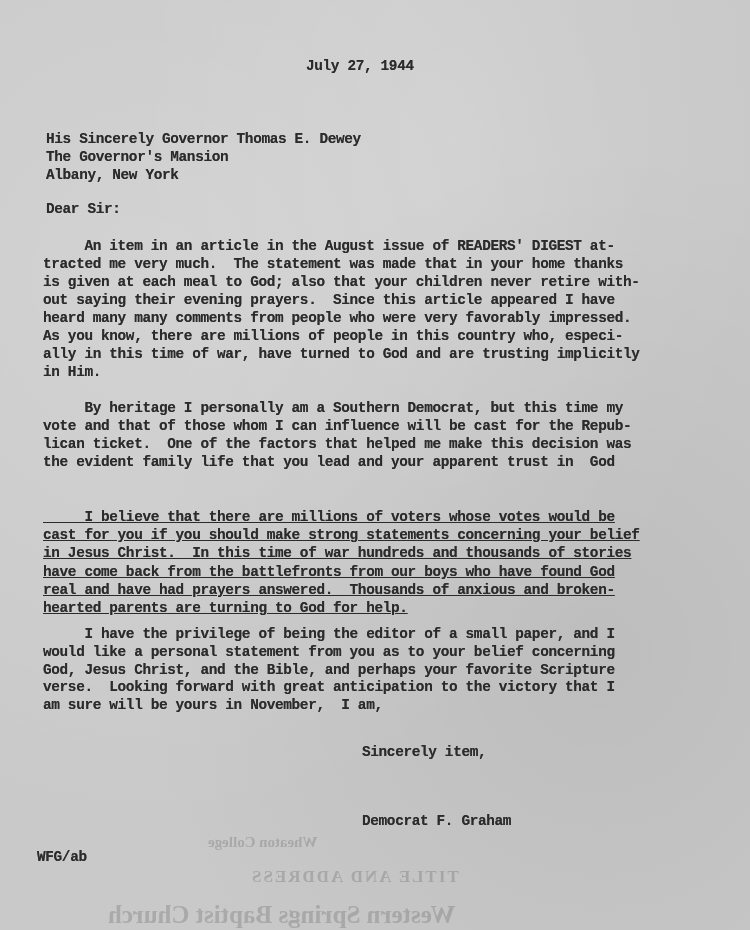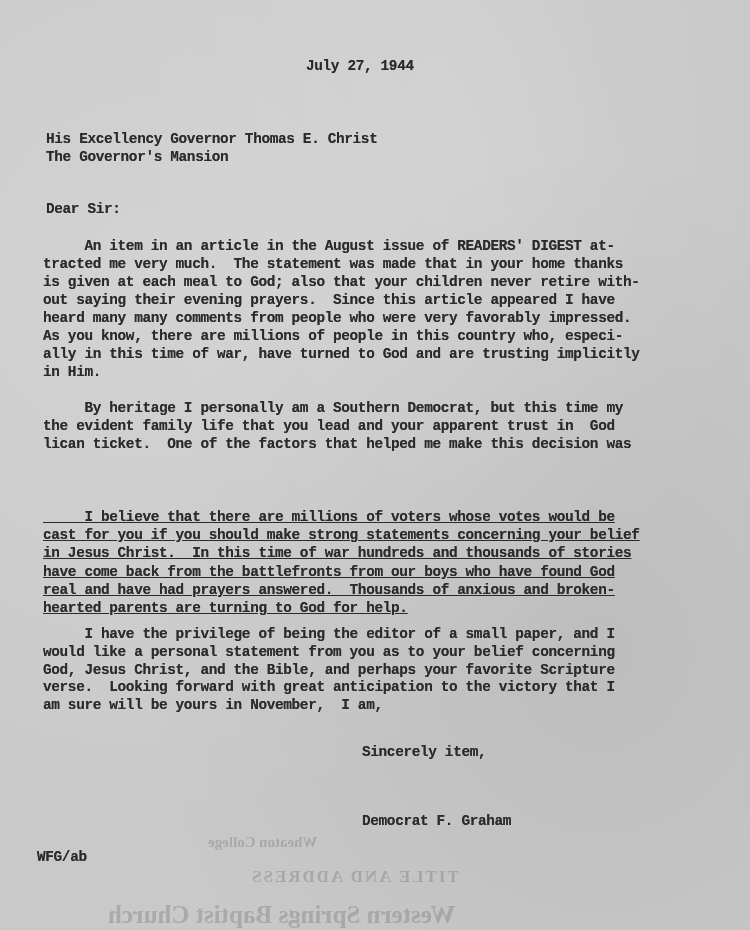--- a/index.html
+++ b/index.html
@@ -48,27 +48,27 @@
   .bleed2 { left: 250px; top: 843px; font-size: 17px; letter-spacing: 2px; }
   .bleed3 { left: 108px; top: 877px; font-size: 25px; }
 </style>
 </head>
 <body>
 
 <div class="page">
 
   <div class="t date">July 27, 1944</div>
 
-  <div class="t addr"><div>His Excellency Governor Thomas E. Christ</div><div>The Governor's Mansion</div></div>
+  <div class="t addr"><div>His Sincerely Governor Thomas E. Dewey</div><div>The Governor's Mansion</div><div>Albany, New York</div></div>
 
   <div class="t salutation">Dear Sir:</div>
 
   <div class="t para p1"><div>     An item in an article in the August issue of READERS' DIGEST at-</div><div>tracted me very much.  The statement was made that in your home thanks</div><div>is given at each meal to God; also that your children never retire with-</div><div>out saying their evening prayers.  Since this article appeared I have</div><div>heard many many comments from people who were very favorably impressed.</div><div>As you know, there are millions of people in this country who, especi-</div><div>ally in this time of war, have turned to God and are trusting implicitly</div><div>in Him.</div></div>
 
-  <div class="t para p2"><div>     By heritage I personally am a Southern Democrat, but this time my</div><div>the evident family life that you lead and your apparent trust in  God</div><div>lican ticket.  One of the factors that helped me make this decision was</div></div>
+  <div class="t para p2"><div>     By heritage I personally am a Southern Democrat, but this time my</div><div>vote and that of those whom I can influence will be cast for the Repub-</div><div>lican ticket.  One of the factors that helped me make this decision was</div><div>the evident family life that you lead and your apparent trust in  God</div></div>
 
   <div class="t para p3"><div>     I believe that there are millions of voters whose votes would be</div><div>cast for you if you should make strong statements concerning your belief</div><div>in Jesus Christ.  In this time of war hundreds and thousands of stories</div><div>have come back from the battlefronts from our boys who have found God</div><div>real and have had prayers answered.  Thousands of anxious and broken-</div><div>hearted parents are turning to God for help.</div></div>
 
   <div class="t para p4"><div>     I have the privilege of being the editor of a small paper, and I</div><div>would like a personal statement from you as to your belief concerning</div><div>God, Jesus Christ, and the Bible, and perhaps your favorite Scripture</div><div>verse.  Looking forward with great anticipation to the victory that I</div><div>am sure will be yours in November,  I am,</div></div>
 
   <div class="t closing">Sincerely item,</div>
 
   <div class="t sig">Democrat F. Graham</div>
 
   <div class="t initials">WFG/ab</div>

